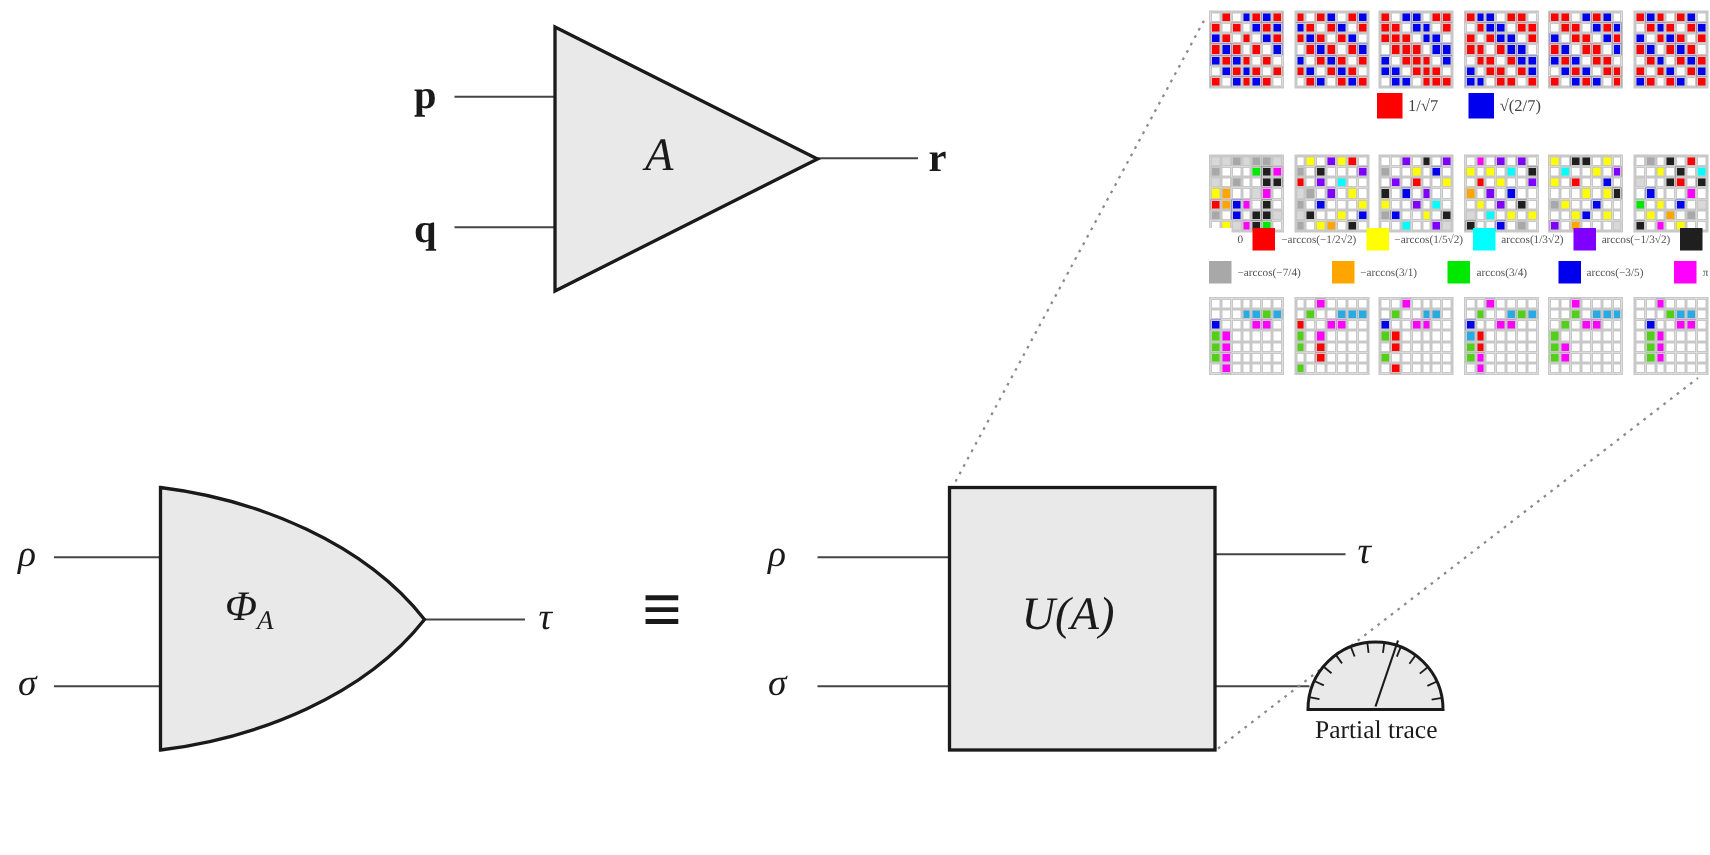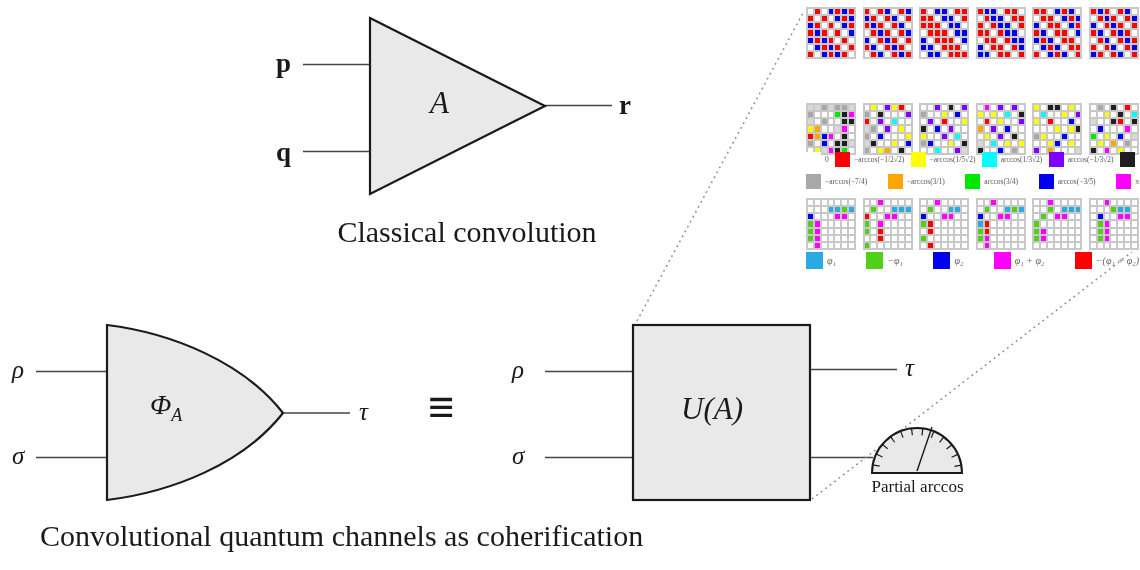--- a/index.html
+++ b/index.html
@@ -68,36 +68,34 @@
         <line x1="876.2161495833508" y1="453.9821782216685" x2="882.5603040926073" y2="456.9405060538534" stroke="#1a1a1a" stroke-width="1.2"></line>
         <line x1="872.7535291596221" y1="464.79940135285335" x2="879.6363135125697" y2="466.07505003129836" stroke="#1a1a1a" stroke-width="1.2"></line>
       </g>
     <line x1="917" y1="471" x2="932" y2="427" stroke="#1a1a1a" stroke-width="1.4"></line>
   </svg>
 
   <div class="lbl bold" style="left:276px;top:50px;font-size:27px;">p</div>
   <div class="lbl bold" style="left:276px;top:139px;font-size:27px;">q</div>
   <div class="lbl bold" style="left:619px;top:92px;font-size:27px;">r</div>
   <div class="lbl math" style="left:430px;top:87px;font-size:31px;">A</div>
-  <div class="lbl caption" style="left:272px;top:217px;width:390px;font-size:30px;">Classical convolution</div>
 
   <div class="lbl" style="left:428px;top:384px;font-size:47px;font-weight:bold;">≡</div>
 
   <div class="lbl math" style="left:12px;top:357px;font-size:25px;">ρ</div>
   <div class="lbl math" style="left:12px;top:443px;font-size:25px;">σ</div>
   <div class="lbl math" style="left:359px;top:399px;font-size:25px;">τ</div>
   <div class="lbl math" style="left:150px;top:391px;font-size:28px;"><span>Φ</span><sub style="font-size:18px;">A</sub></div>
 
   <div class="lbl math" style="left:512px;top:357px;font-size:25px;">ρ</div>
   <div class="lbl math" style="left:512px;top:443px;font-size:25px;">σ</div>
   <div class="lbl math" style="left:905px;top:355px;font-size:25px;">τ</div>
   <div class="lbl math" style="left:681px;top:393px;font-size:31px;">U(A)</div>
-  <div class="lbl caption" style="left:855px;top:478px;width:125px;font-size:17px;">Partial arccos</div>
-
-  <div class="lbl" style="left:40px;top:521px;font-size:30px;">Convolutional quantum channels as coherification</div>
+  <div class="lbl caption" style="left:855px;top:478px;width:125px;font-size:17px;">Partial trace</div>
+
 
   <div class="panel" style="left:806px;top:7px;width:333px;">
     <div class="mat-row">
         <div class="matrix">
           <div class="cell" style="background: rgb(255, 255, 255);"></div>
           <div class="cell" style="background: rgb(255, 0, 0);"></div>
           <div class="cell" style="background: rgb(255, 255, 255);"></div>
           <div class="cell" style="background: rgb(0, 0, 238);"></div>
           <div class="cell" style="background: rgb(255, 0, 0);"></div>
           <div class="cell" style="background: rgb(0, 0, 238);"></div>
@@ -394,20 +392,30 @@
           <div class="cell" style="background: rgb(0, 0, 238);"></div>
           <div class="cell" style="background: rgb(0, 0, 238);"></div>
           <div class="cell" style="background: rgb(255, 0, 0);"></div>
           <div class="cell" style="background: rgb(255, 255, 255);"></div>
           <div class="cell" style="background: rgb(255, 0, 0);"></div>
           <div class="cell" style="background: rgb(0, 0, 238);"></div>
           <div class="cell" style="background: rgb(255, 255, 255);"></div>
           <div class="cell" style="background: rgb(255, 0, 0);"></div>
         </div>
       </div>
+    <div class="legend-row center" style="left:0;top:55px;width:333px;">
+        <span class="legend-entry">
+          <span class="swatch sw17" style="background: rgb(255, 0, 0);"></span>
+          <span class="legend-label ll10">1/√7</span>
+        </span>
+        <span class="legend-entry">
+          <span class="swatch sw17" style="background: rgb(0, 0, 238);"></span>
+          <span class="legend-label ll10">√(2/7)</span>
+        </span>
+      </div>
   </div>
 
   <div class="panel" style="left:806px;top:103px;width:333px;">
     <div class="mat-row">
         <div class="matrix">
           <div class="cell" style="background: rgb(216, 216, 216);"></div>
           <div class="cell" style="background: rgb(216, 216, 216);"></div>
           <div class="cell" style="background: rgb(168, 168, 168);"></div>
           <div class="cell" style="background: rgb(216, 216, 216);"></div>
           <div class="cell" style="background: rgb(168, 168, 168);"></div>
@@ -1064,37 +1072,15 @@
           <div class="cell" style="background: rgb(255, 255, 255);"></div>
           <div class="cell" style="background: rgb(255, 255, 255);"></div>
           <div class="cell" style="background: rgb(255, 255, 255);"></div>
           <div class="cell" style="background: rgb(255, 255, 255);"></div>
           <div class="cell" style="background: rgb(255, 255, 255);"></div>
           <div class="cell" style="background: rgb(255, 255, 255);"></div>
           <div class="cell" style="background: rgb(255, 255, 255);"></div>
           <div class="cell" style="background: rgb(255, 255, 255);"></div>
         </div>
       </div>
-    <div class="legend-row spread" style="left:0;top:54px;width:333px;">
-        <span class="legend-entry">
-          <span class="swatch sw17" style="background: rgb(41, 171, 226);"></span>
-          <span class="legend-label ll9">φ₁</span>
-        </span>
-        <span class="legend-entry">
-          <span class="swatch sw17" style="background: rgb(82, 208, 23);"></span>
-          <span class="legend-label ll9">−φ₁</span>
-        </span>
-        <span class="legend-entry">
-          <span class="swatch sw17" style="background: rgb(0, 0, 238);"></span>
-          <span class="legend-label ll9">φ₂</span>
-        </span>
-        <span class="legend-entry">
-          <span class="swatch sw17" style="background: rgb(255, 0, 255);"></span>
-          <span class="legend-label ll9">φ₁ + φ₂</span>
-        </span>
-        <span class="legend-entry">
-          <span class="swatch sw17" style="background: rgb(255, 0, 0);"></span>
-          <span class="legend-label ll9">−(φ₁ + φ₂)</span>
-        </span>
-      </div>
   </div>
 
 </div>
 
 </body></html>

